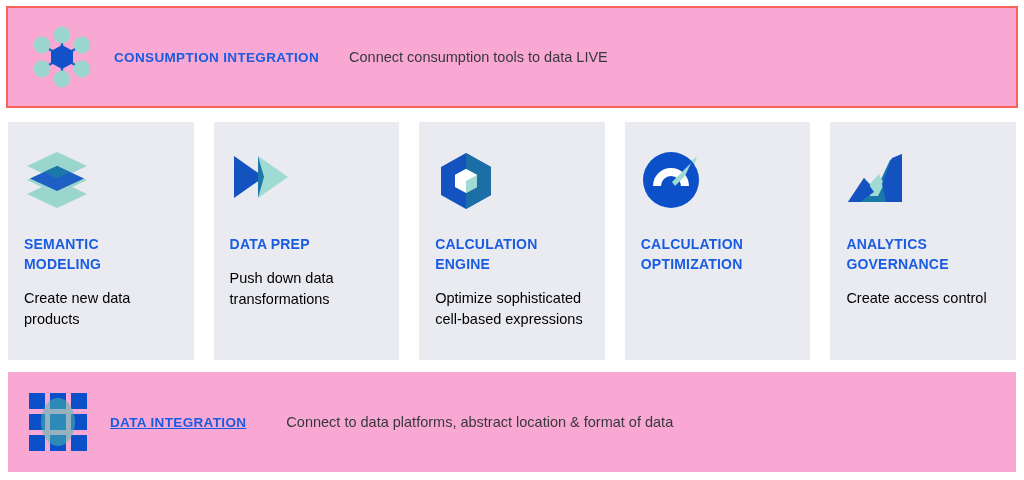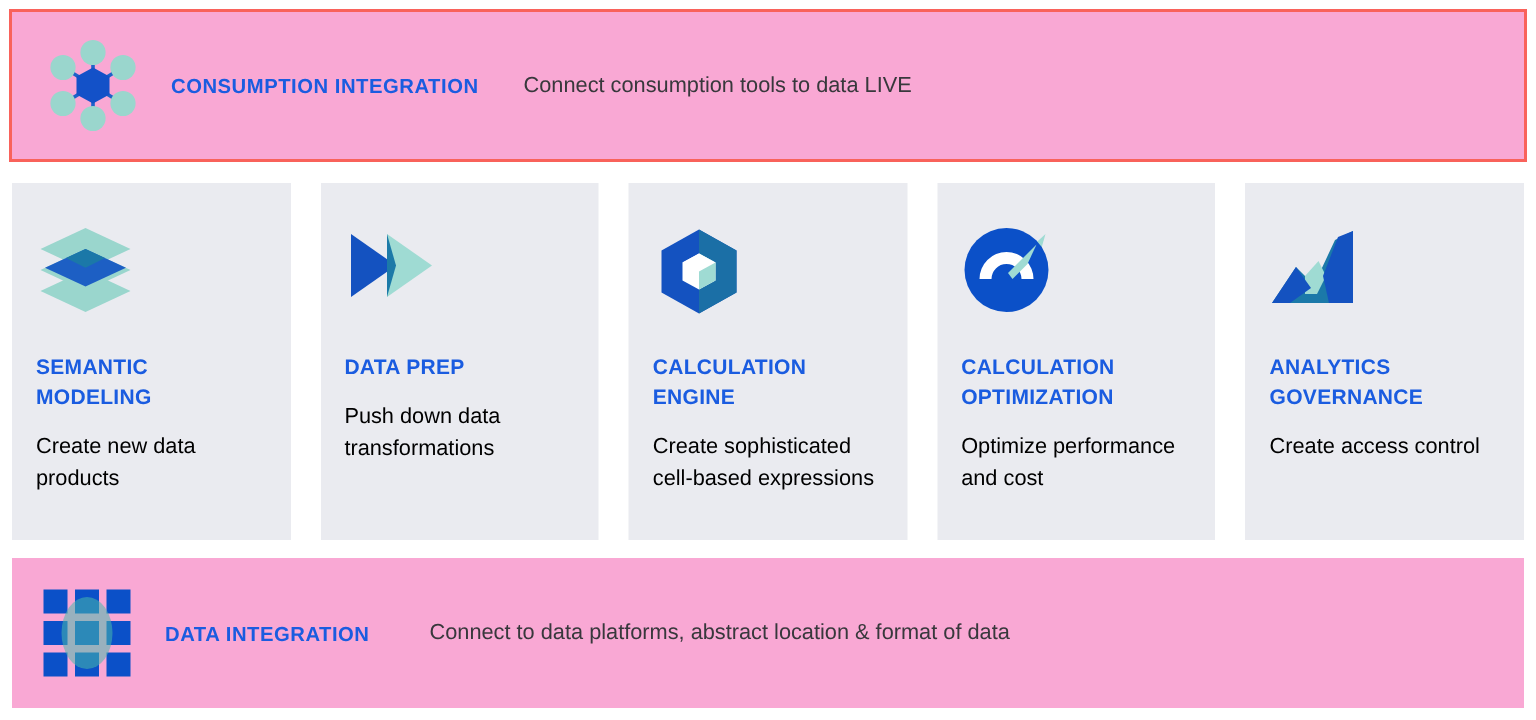--- a/index.html
+++ b/index.html
@@ -115,21 +115,21 @@
   }
   .banner-bottom .icon-wrap {
     width: 92px;
     min-width: 92px;
     height: 70px;
     display: flex;
     align-items: center;
     justify-content: center;
     margin-left: 4px;
   }
-  .banner-bottom .banner-title { margin-left: 6px; }
+  .banner-bottom .banner-title { margin-left: 6px; text-decoration: underline; }
   .banner-bottom .banner-desc { margin-left: 40px; }
 
   svg { display: block; }
 </style>
 </head>
 <body>
 
 <div class="stage">
 
   <div class="panel banner-top">
@@ -209,45 +209,41 @@
 
           <polygon points="31,19 42,25 42,37 31,43 20,37 20,25" fill="#ffffff"></polygon>
           <polygon points="31,19 42,25 42,37 31,43" fill="#9fdbd3"></polygon>
           <polygon points="31,19 42,25 31,31 20,25" fill="#ffffff"></polygon>
         </svg>
       </div>
       <div class="card-title">
         <div>CALCULATION ENGINE</div>
       </div>
       <div class="card-desc">
-        <div>Create sophisticated</div>
+        <div>Optimize sophisticated</div>
         <div>cell-based expressions</div>
       </div>
     </div>
 
     <div class="card">
       <div class="card-icon">
         <svg width="64" height="62" viewBox="0 0 64 62" aria-hidden="true">
 
           <polygon points="30,30 56,6 52,20 38,34" fill="#9fdbd3"></polygon>
 
           <path d="M30 58 A28 28 0 1 1 30 2 A28 28 0 0 1 30 58 Z" fill="#0b50c8"></path>
 
           <path d="M12 36 A18 18 0 0 1 48 36 L40 36 A10 10 0 0 0 20 36 Z" fill="#ffffff"></path>
 
           <polygon points="31,32 50,13 44,26 34,36" fill="#9fdbd3"></polygon>
         </svg>
       </div>
       <div class="card-title">
         <div>CALCULATION</div>
         <div>OPTIMIZATION</div>
-      </div>
-      <div class="card-desc">
-        <div>Optimize performance</div>
-        <div>and cost</div>
       </div>
     </div>
 
     <div class="card">
       <div class="card-icon">
         <svg width="62" height="58" viewBox="0 0 62 58" aria-hidden="true">
 
           <polygon points="2,52 18,28 30,40 44,10 56,4 56,52" fill="#1b79a9"></polygon>
 
           <polygon points="24,34 33,24 38,34 32,46 24,46" fill="#9fdbd3"></polygon>

